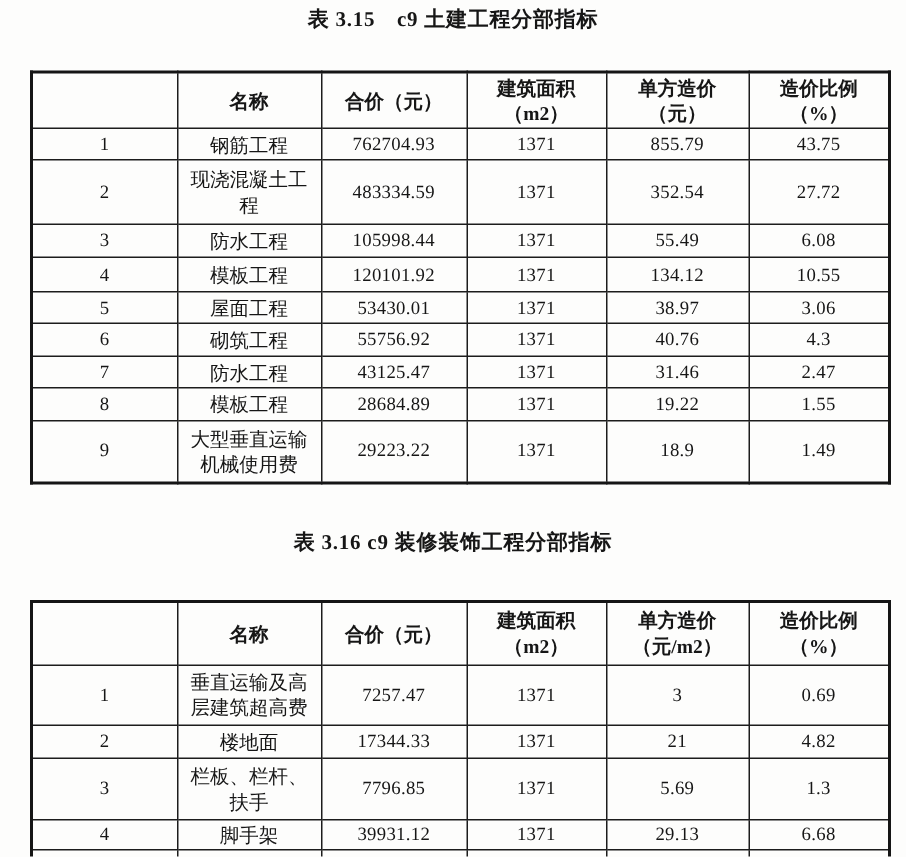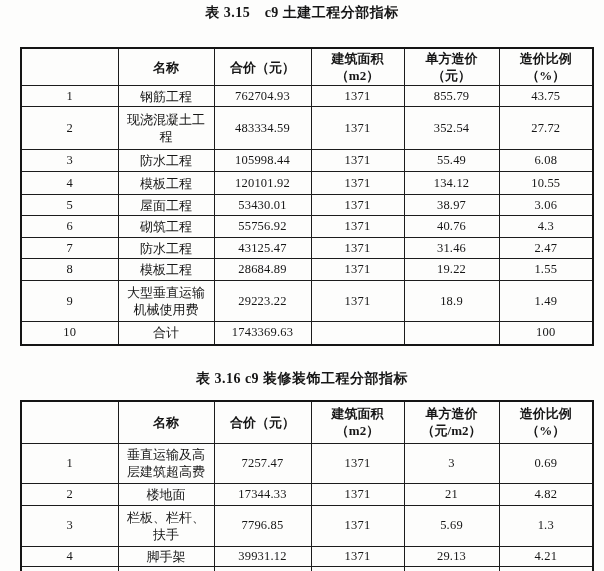--- a/index.html
+++ b/index.html
@@ -8,21 +8,21 @@
     background:#fdfdfc; color:#161616;
     font-family:"Liberation Serif","DejaVu Serif",serif;
   }
   .page { position:relative; width:604px; height:571px; overflow:hidden; }
   .doc-title {
     position:absolute; left:0; width:100%;
     text-align:center; font-weight:bold; font-size:14px;
     letter-spacing:0.5px; white-space:pre;
   }
   #title1 { top:4px; }
-  #title2 { top:370px; }
+  #title2 { top:353px; }
   table.ind {
     position:absolute; left:20px;
     border-collapse:collapse; table-layout:fixed;
     border:2px solid #151515;
     padding-left:28px;
   }
   #table1 { top:47px; }
   #table2 { top:400px; }
   .ind th, .ind td {
     border:1px solid #1c1c1c;
@@ -123,28 +123,20 @@
       <td class="num">1.55</td>
     </tr>
     <tr style="height:41px">
       <td class="num">9</td>
       <td class="name-cell">大型垂直运输机械使用费</td>
       <td class="num">29223.22</td>
       <td class="num">1371</td>
       <td class="num">18.9</td>
       <td class="num">1.49</td>
     </tr>
-    <tr style="height:23px">
-      <td class="num">10</td>
-      <td class="name-cell">合计</td>
-      <td class="num">1743369.63</td>
-      <td class="num"></td>
-      <td class="num"></td>
-      <td class="num">100</td>
-    </tr>
   </tbody>
     </table>
 
   <div id="title2" class="doc-title">表 3.16 c9 装修装饰工程分部指标</div>
 
   <table id="table2" class="ind">
     <colgroup>
       <col style="width:97px">
         <col style="width:96px">
         <col style="width:97px">
@@ -184,21 +176,21 @@
       <td class="num">1371</td>
       <td class="num">5.69</td>
       <td class="num">1.3</td>
     </tr>
     <tr style="height:19px">
       <td class="num">4</td>
       <td class="name-cell">脚手架</td>
       <td class="num">39931.12</td>
       <td class="num">1371</td>
       <td class="num">29.13</td>
-      <td class="num">4.21</td>
+      <td class="num">6.68</td>
     </tr>
     <tr style="height:20px">
       <td></td>
       <td></td>
       <td></td>
       <td></td>
       <td></td>
       <td></td>
     </tr>
   </tbody>

